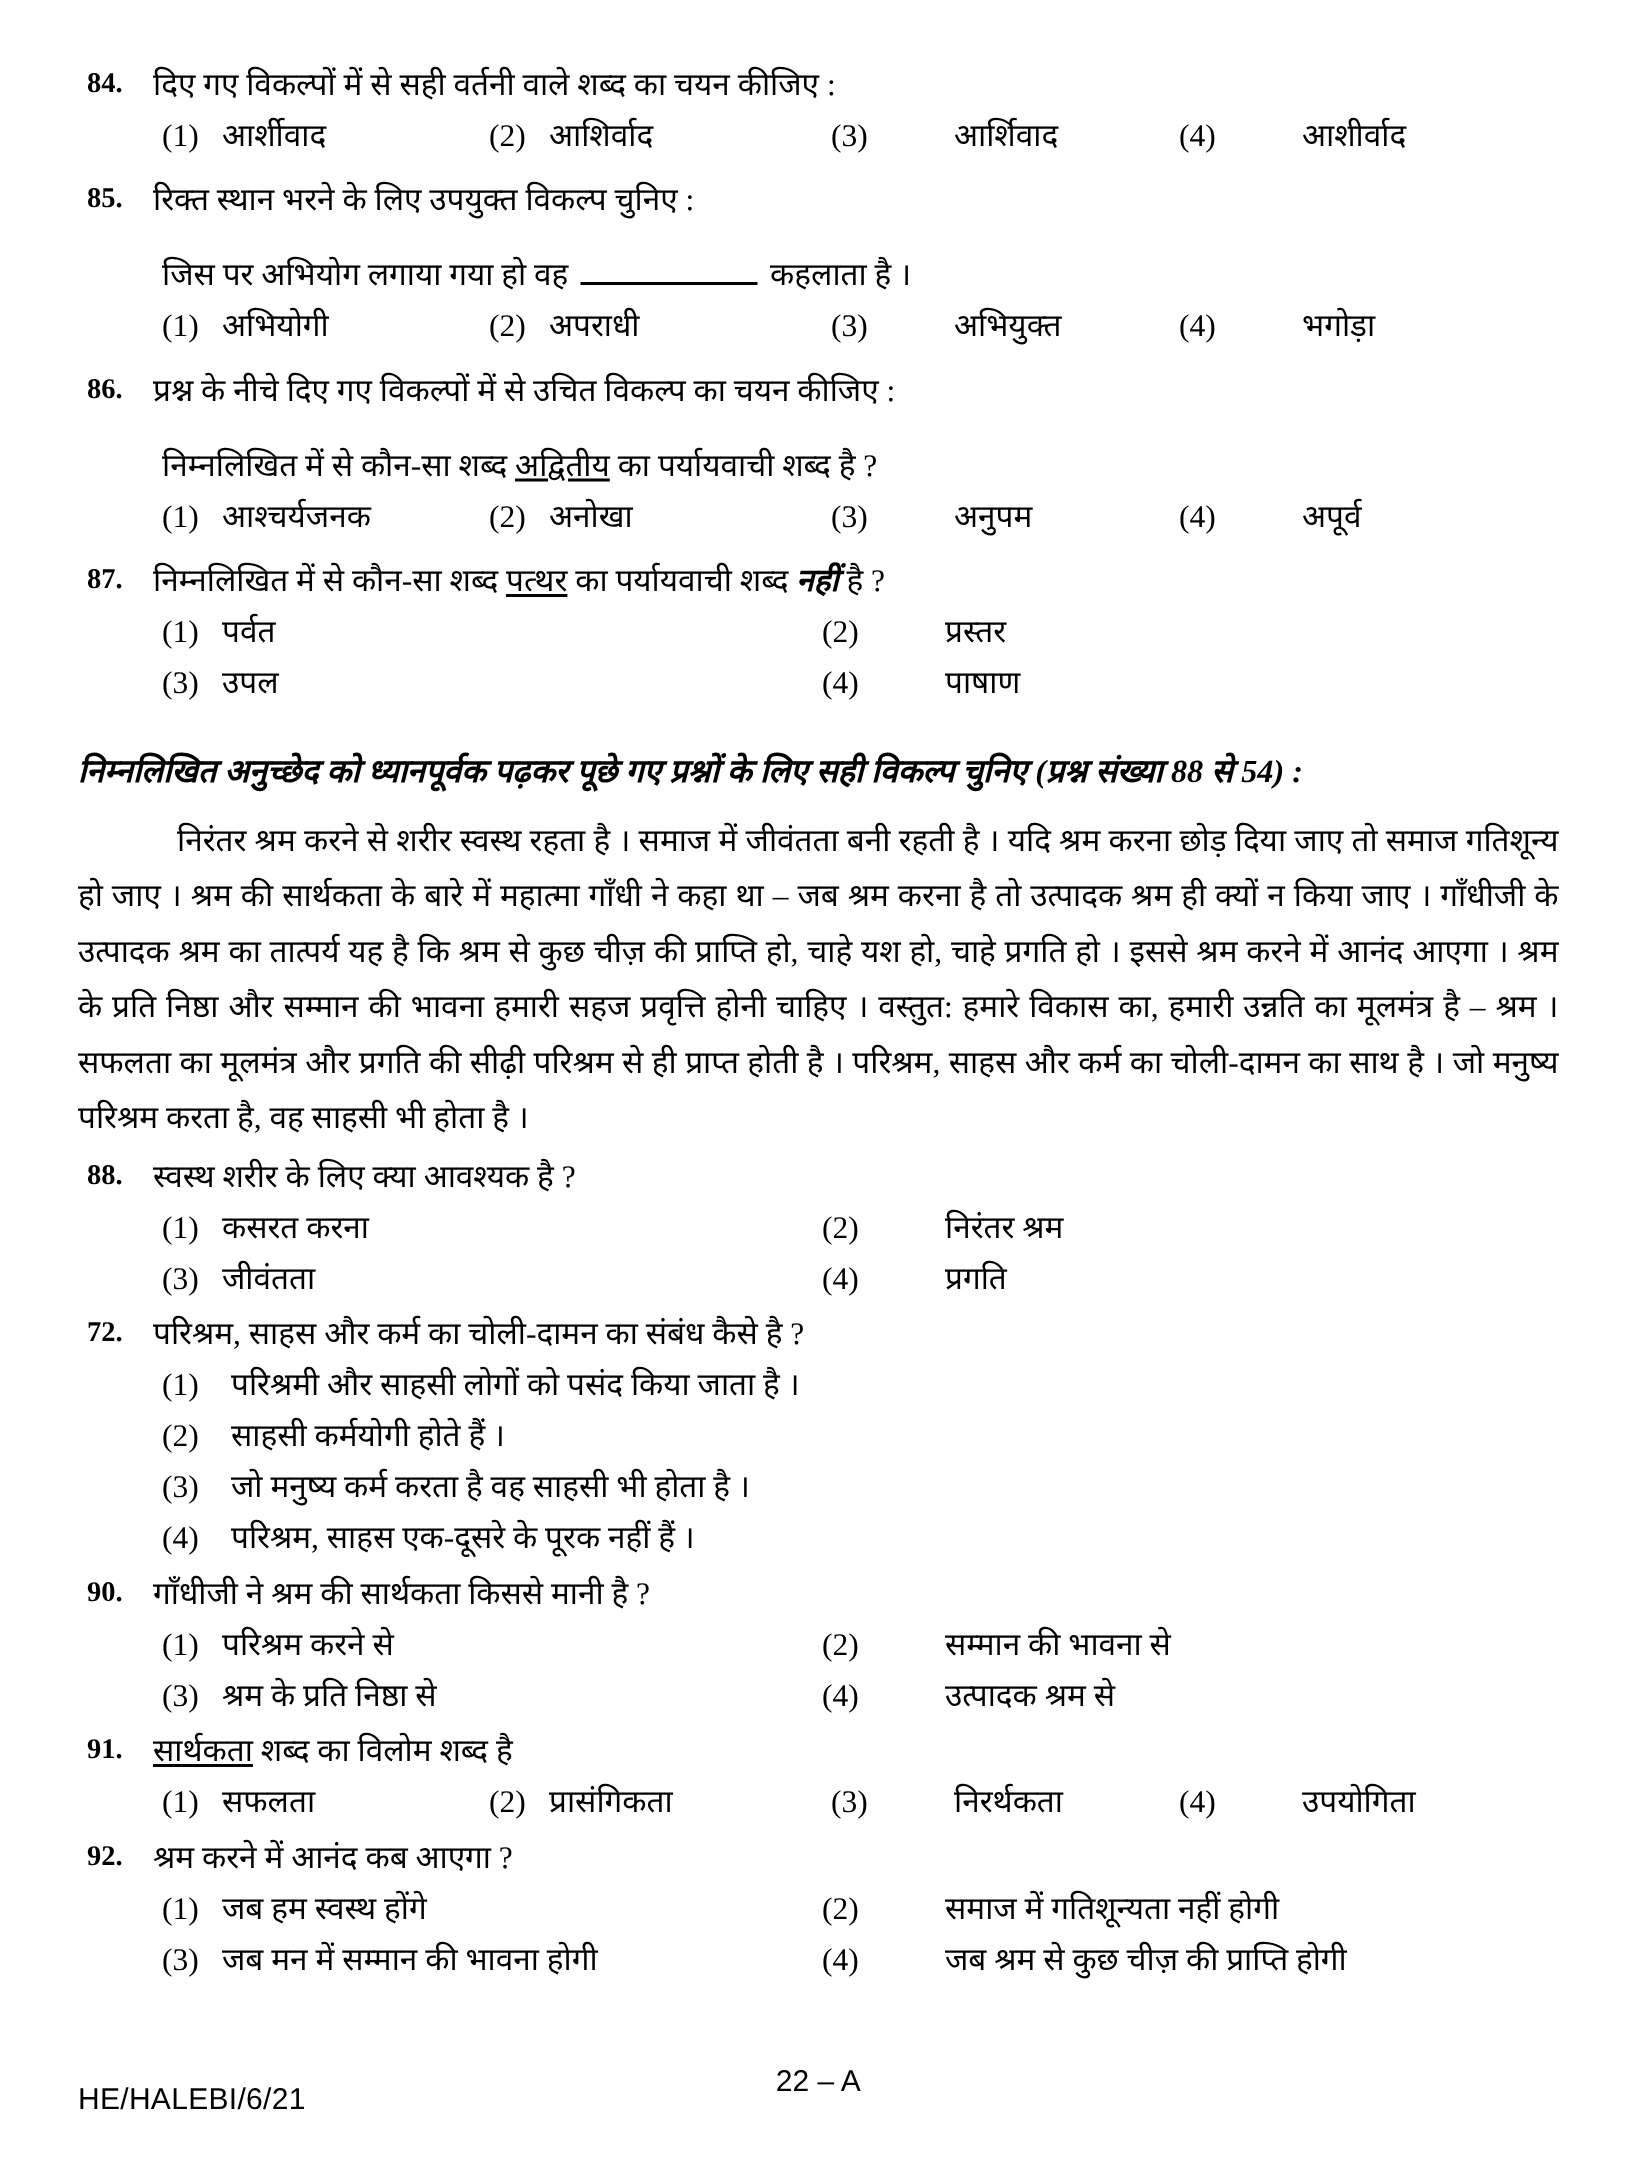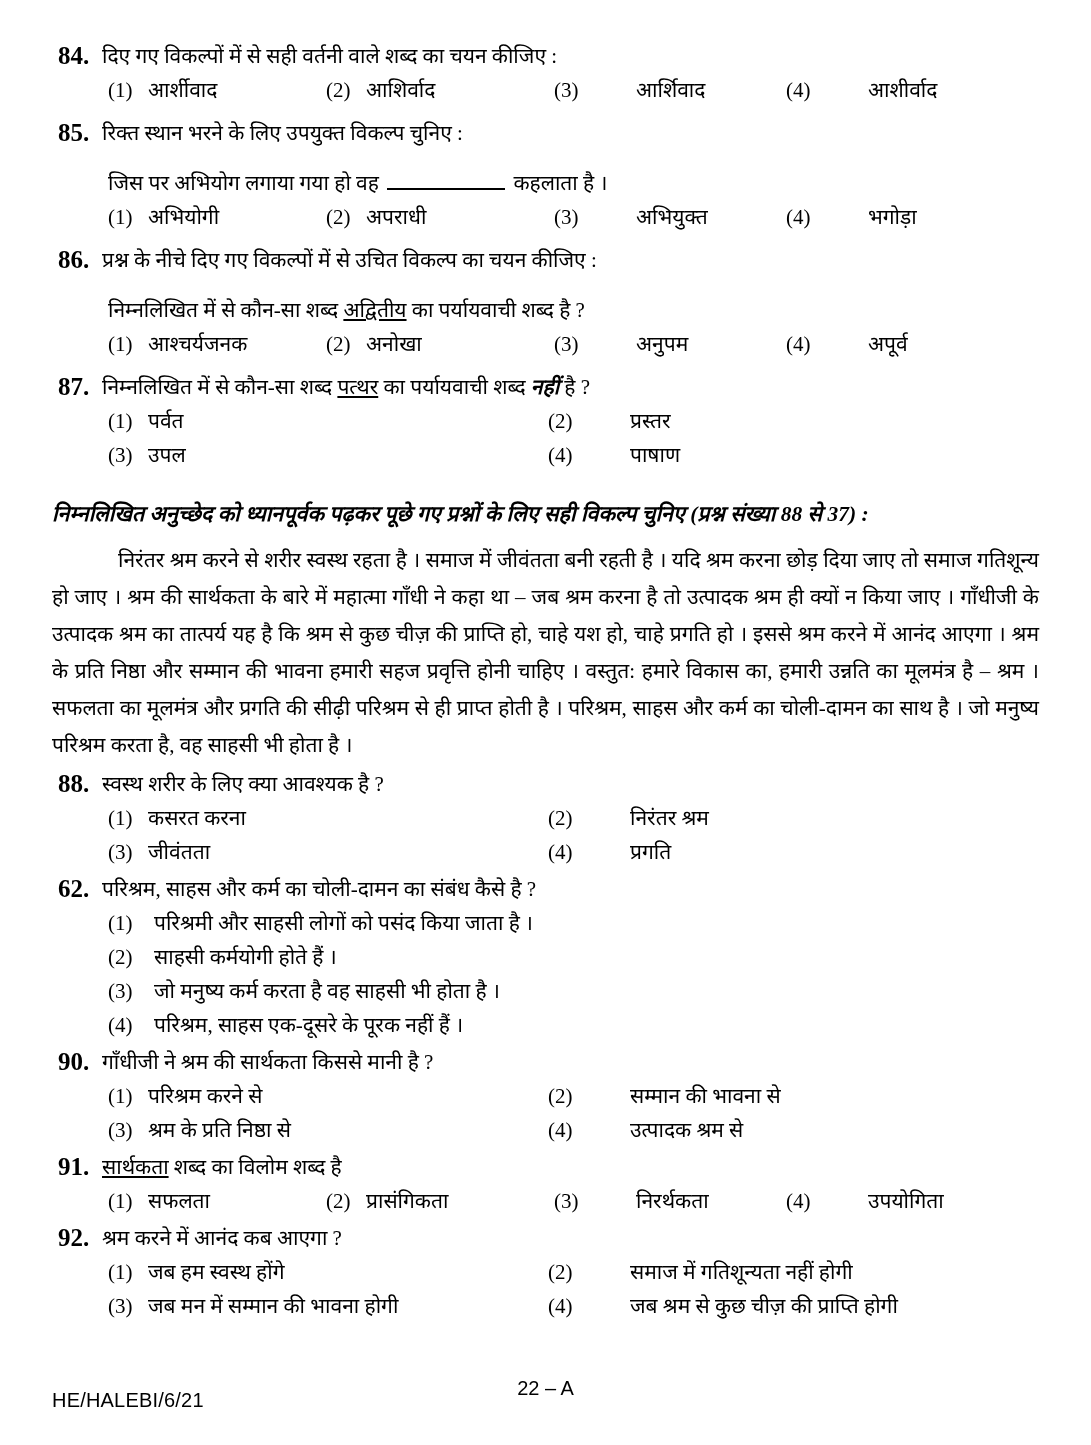--- a/index.html
+++ b/index.html
@@ -25,21 +25,21 @@
     position: relative;
     margin: 0 0 10px 0;
   }
   .q-row {
     display: flex;
     align-items: flex-start;
   }
   .q-num {
     flex: 0 0 50px;
     font-weight: bold;
-    font-size: 25px;
+    font-size: 19px;
     line-height: 32px;
     text-align: left;
     padding-left: 6px;
   }
   .q-stem {
     flex: 1 1 auto;
     font-size: 21px;
     line-height: 33px;
   }
   .q-sub {
@@ -256,21 +256,21 @@
           <span class="opt-txt">उपल</span>
         </div>
         <div class="opt">
           <span class="opt-lbl">(4)</span>
           <span class="opt-txt">पाषाण</span>
         </div>
       </div>
     </div>
   </div>
 
-  <div class="passage-head">निम्नलिखित अनुच्छेद को ध्यानपूर्वक पढ़कर पूछे गए प्रश्नों के लिए सही विकल्प चुनिए (प्रश्न संख्या 88 से 37) :</div>
+  <div class="passage-head">निम्नलिखित अनुच्छेद को ध्यानपूर्वक पढ़कर पूछे गए प्रश्नों के लिए सही विकल्प चुनिए (प्रश्न संख्या 88 से 54) :</div>
 
   <div class="passage">निरंतर श्रम करने से शरीर स्वस्थ रहता है । समाज में जीवंतता बनी रहती है । यदि श्रम करना छोड़ दिया जाए तो समाज गतिशून्य हो जाए । श्रम की सार्थकता के बारे में महात्मा गाँधी ने कहा था – जब श्रम करना है तो उत्पादक श्रम ही क्यों न किया जाए । गाँधीजी के उत्पादक श्रम का तात्पर्य यह है कि श्रम से कुछ चीज़ की प्राप्ति हो, चाहे यश हो, चाहे प्रगति हो । इससे श्रम करने में आनंद आएगा । श्रम के प्रति निष्ठा और सम्मान की भावना हमारी सहज प्रवृत्ति होनी चाहिए । वस्तुत: हमारे विकास का, हमारी उन्नति का मूलमंत्र है – श्रम । सफलता का मूलमंत्र और प्रगति की सीढ़ी परिश्रम से ही प्राप्त होती है । परिश्रम, साहस और कर्म का चोली-दामन का साथ है । जो मनुष्य परिश्रम करता है, वह साहसी भी होता है ।</div>
 
   <div class="q tight">
     <div class="q-row">
       <div class="q-num">88.</div>
       <div class="q-stem">स्वस्थ शरीर के लिए क्या आवश्यक है ?</div>
     </div>
     <div class="opts">
       <div class="opt-row cols2">
@@ -291,21 +291,21 @@
         <div class="opt">
           <span class="opt-lbl">(4)</span>
           <span class="opt-txt">प्रगति</span>
         </div>
       </div>
     </div>
   </div>
 
   <div class="q tight">
     <div class="q-row">
-      <div class="q-num">62.</div>
+      <div class="q-num">72.</div>
       <div class="q-stem">परिश्रम, साहस और कर्म का चोली-दामन का संबंध कैसे है ?</div>
     </div>
     <div class="opts cols1">
       <div class="opt-row">
         <div class="opt">
           <span class="opt-lbl">(1)</span>
           <span class="opt-txt">परिश्रमी और साहसी लोगों को पसंद किया जाता है ।</span>
         </div>
       </div>
       <div class="opt-row">

